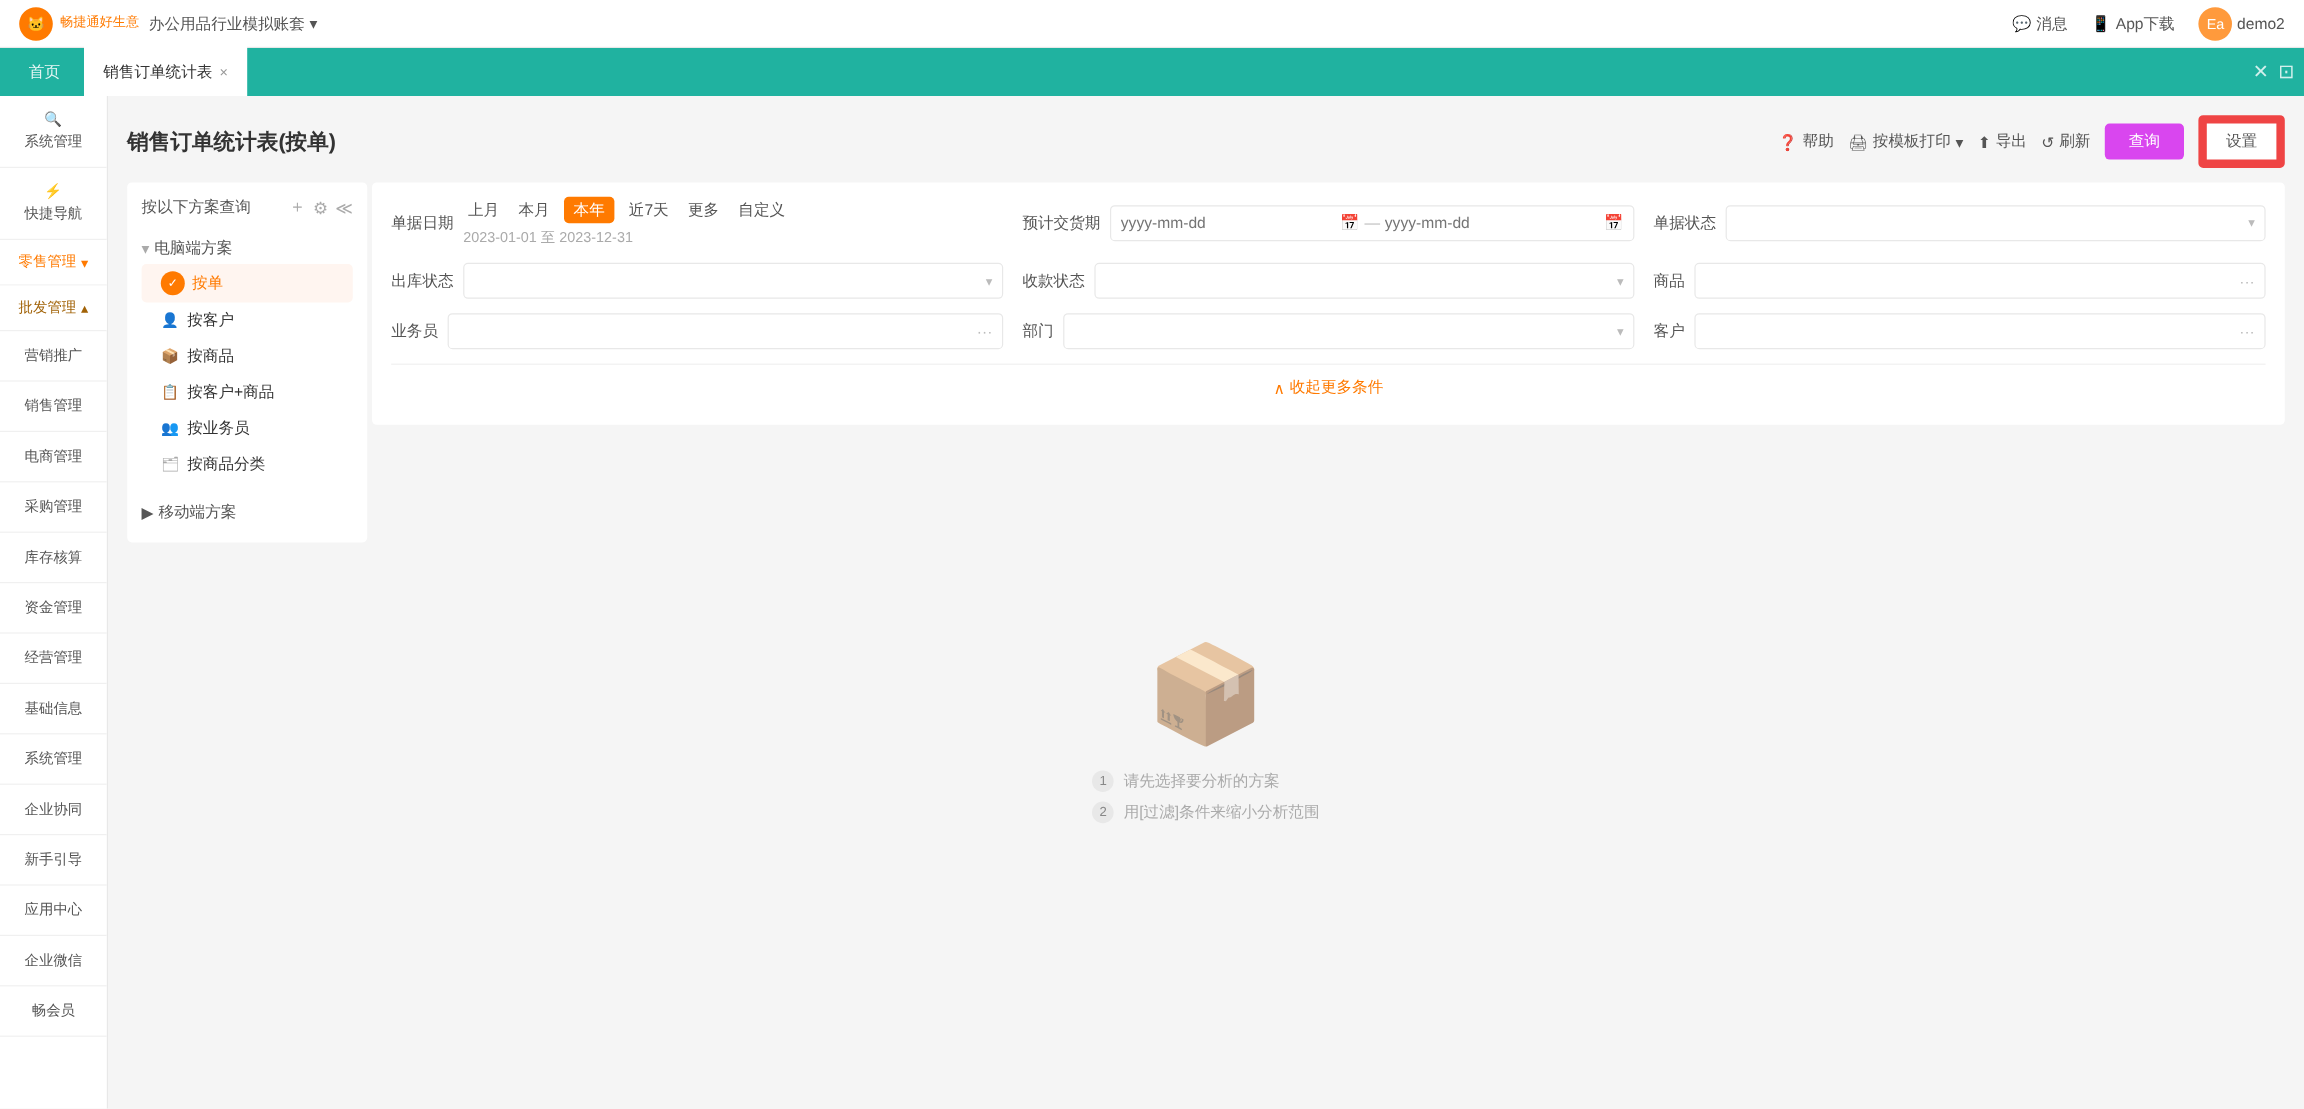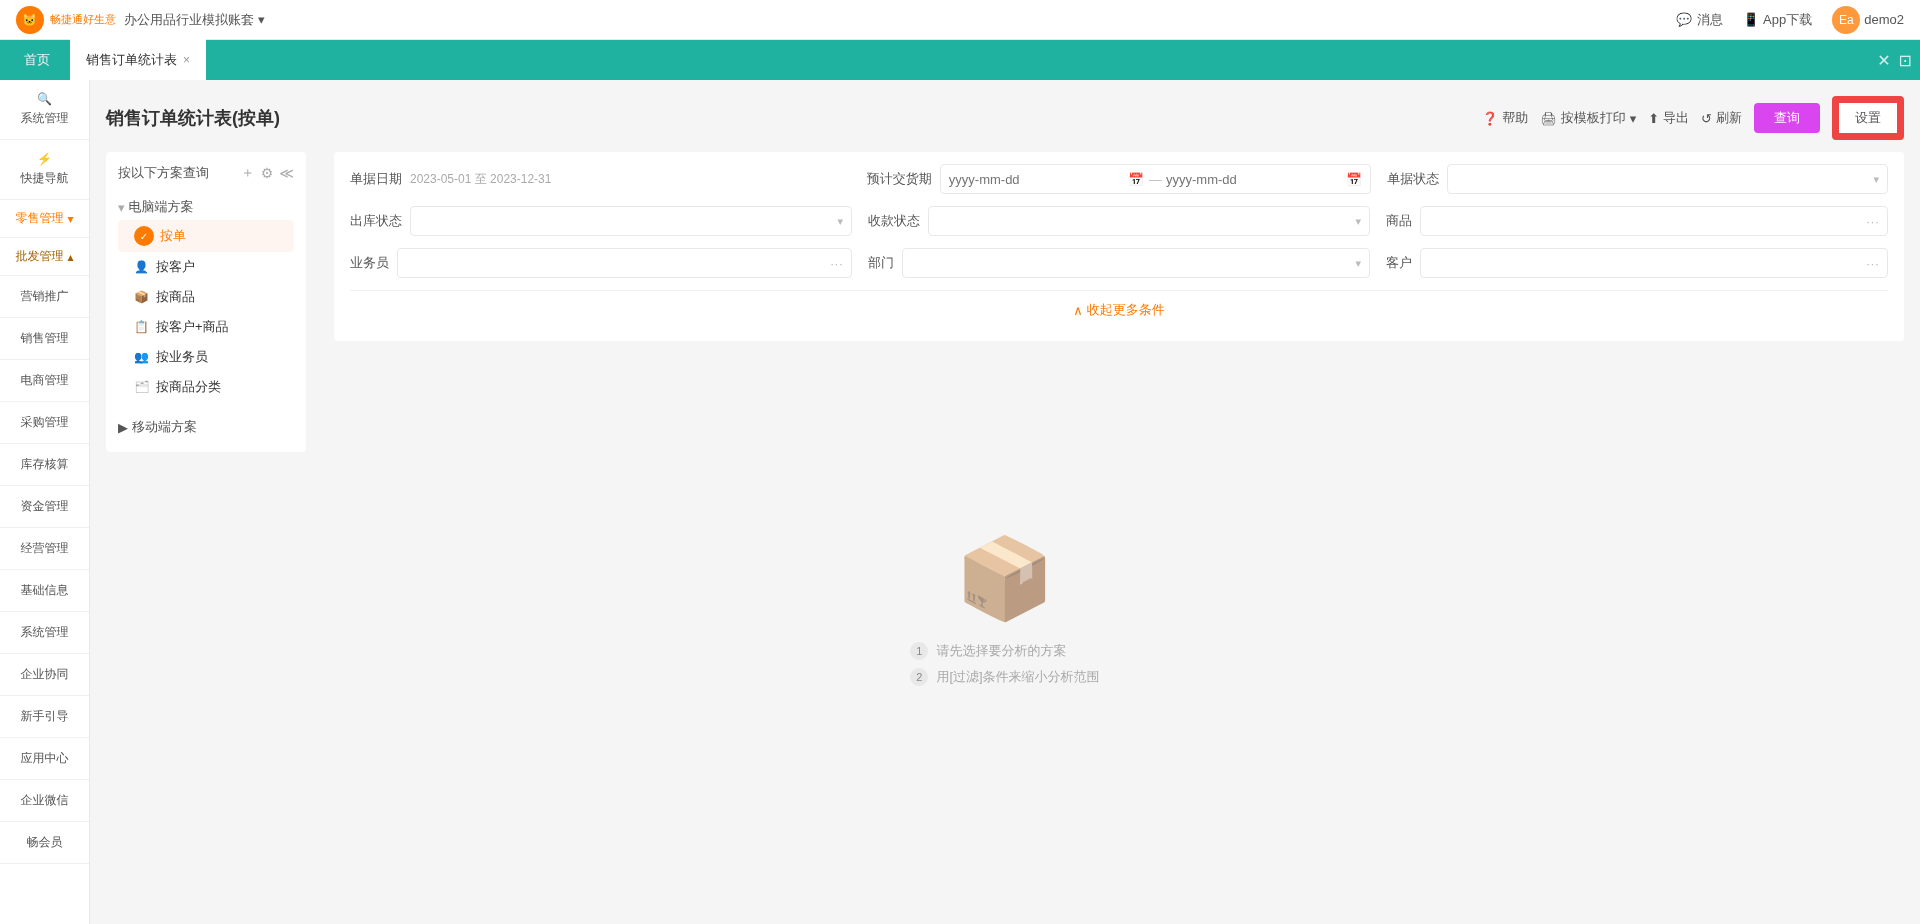--- a/index.html
+++ b/index.html
@@ -210,21 +210,21 @@
       border: 7px solid #ef4444;
       padding: 6px 16px;
       border-radius: 4px;
       cursor: pointer;
       font-size: 13px;
     }
 
     
     .split-layout {
       display: flex;
-      gap: 28px;
+      gap: 4px;
       align-items: flex-start;
     }
     .scheme-panel {
       width: 200px;
       background: #fff;
       border-radius: 4px;
       flex-shrink: 0;
       padding: 8px 0;
     }
     .scheme-panel-header {
@@ -631,21 +631,29 @@
             </div>
           </div>
         </div>
 
         <div class="filter-form">
 
           <div class="filter-row">
             <div class="filter-field">
               <span class="filter-label">单据日期</span>
               <div style="display:flex;flex-direction:column;gap:4px;flex:1;">
-                <span class="date-range-text">2023-05-01 至 2023-12-31</span>
+                <div class="date-shortcut-row">
+                  <span class="date-shortcut">上月</span>
+                  <span class="date-shortcut">本月</span>
+                  <span class="date-shortcut active">本年</span>
+                  <span class="date-shortcut">近7天</span>
+                  <span class="date-shortcut">更多</span>
+                  <span class="date-shortcut">自定义</span>
+                </div>
+                <span class="date-range-text">2023-01-01 至 2023-12-31</span>
               </div>
             </div>
 
             <div class="filter-field">
               <span class="filter-label">预计交货期</span>
               <div class="date-range-wrapper">
                 <input class="filter-input-date" type="text" placeholder="yyyy-mm-dd" style="">
                 <span>📅</span>
                 <span class="date-sep">—</span>
                 <input class="filter-input-date" type="text" placeholder="yyyy-mm-dd" style="">

